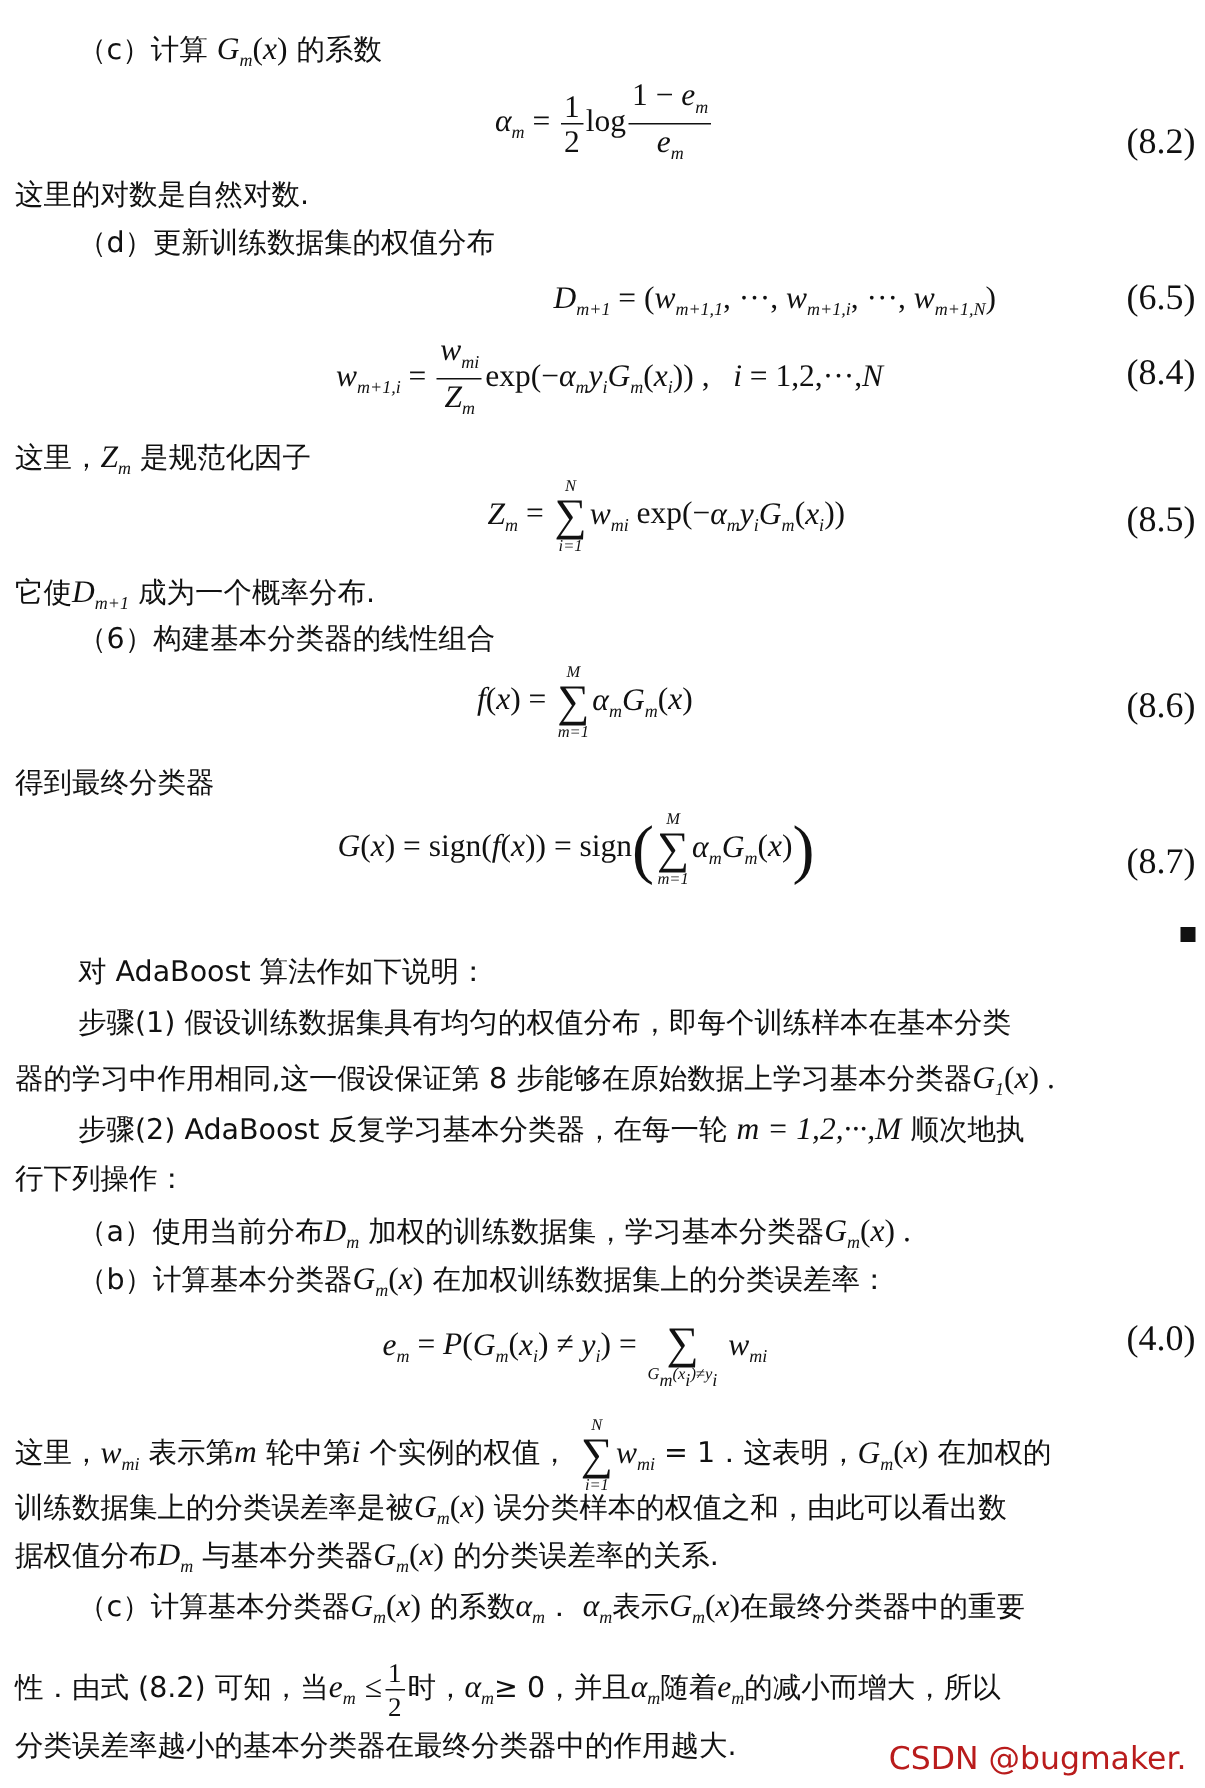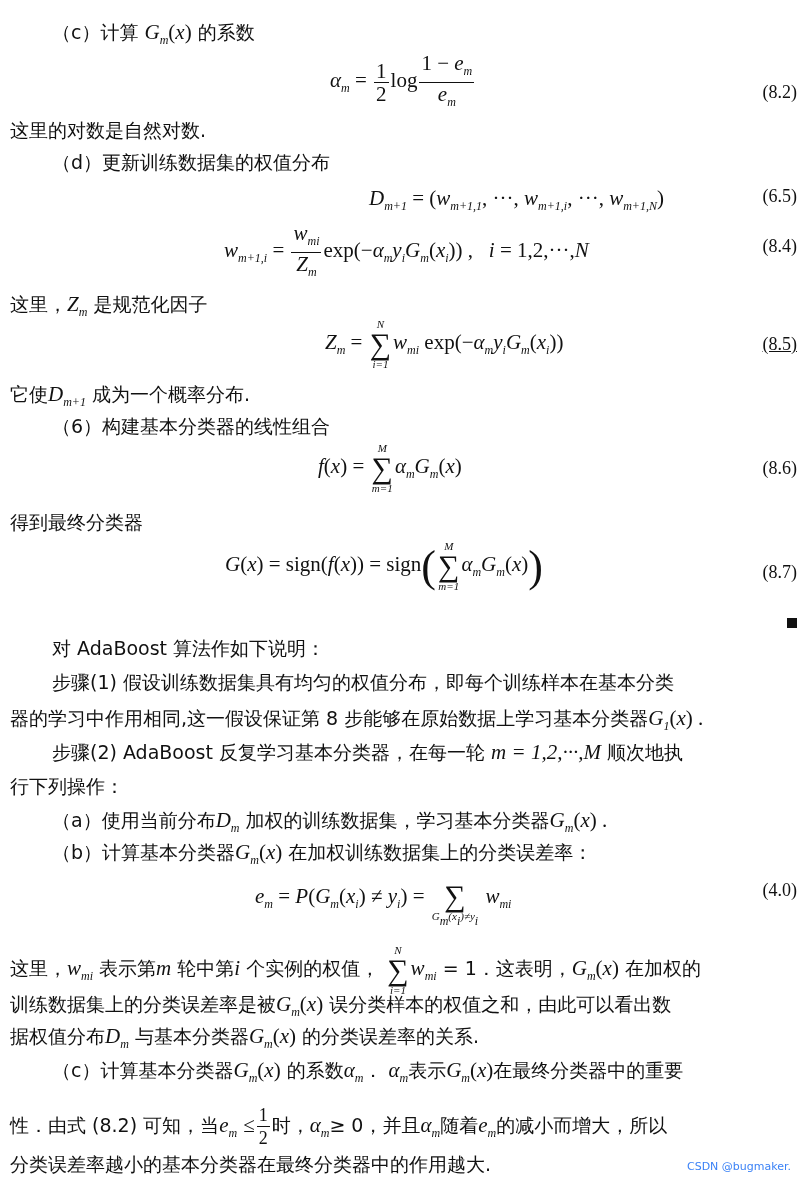--- a/index.html
+++ b/index.html
@@ -5,30 +5,30 @@
   html,body{margin:0;padding:0;background:#ffffff;}
   body{width:803px;height:1192px;position:relative;overflow:hidden;
        font-family:"DejaVu Serif","Liberation Serif",serif;color:#111;}
   .line{position:absolute;left:0;white-space:nowrap;font-size:19px;line-height:24px;}
   .cjk{font-family:"DejaVu Sans","Liberation Sans",sans-serif;text-align:center;}
   .m{font-family:"Liberation Serif","DejaVu Serif",serif;font-style:italic;font-size:21px;}
   .r{font-family:"Liberation Serif","DejaVu Serif",serif;font-style:normal;font-size:21px;}
   sub,sup{font-size:12px;font-style:italic;}
   sub{vertical-align:-5px;}
   .eq{position:absolute;white-space:nowrap;font-family:"Liberation Serif",serif;font-size:21px;}
-  .eqno{position:absolute;right:6px;font-family:"Liberation Serif",serif;font-size:18px;}
+  .eqno{position:absolute;right:6px;font-family:"Liberation Serif",serif;font-size:24px;}
   .frac{display:inline-block;vertical-align:middle;text-align:center;margin:0 2px;}
   .frac .num{display:block;border-bottom:1px solid #111;padding:0 2px;line-height:22px;}
   .frac .den{display:block;line-height:22px;}
   .sum{display:inline-block;vertical-align:middle;text-align:center;margin:0 2px;}
   .sum .lim{display:block;font-size:11px;font-style:italic;line-height:12px;}
   .sum .sig{display:block;font-size:30px;line-height:28px;font-style:normal;}
   .big{font-size:44px;vertical-align:middle;font-style:normal;}
   .qed{position:absolute;right:6px;top:618px;width:10px;height:10px;background:#111;}
-  .watermark{position:absolute;right:12px;top:1160px;font-family:"DejaVu Sans",sans-serif;font-size:11px;color:#3b82f6;}
+  .watermark{position:absolute;right:12px;top:1160px;font-family:"DejaVu Sans",sans-serif;font-size:21px;color:#b91c1c;}
 </style>
 </head>
 <body>
 
 <div class="line" style="top:20px;left:52px;">
   <span class="cjk">（c）计算</span>
   <span class="m">G<sub>m</sub></span><span class="r">(</span><span class="m">x</span><span class="r">)</span>
   <span class="cjk">的系数</span>
 </div>
 
@@ -57,21 +57,21 @@
 <div class="eqno" style="top:236px;">(8.4)</div>
 
 <div class="line" style="top:292px;left:10px;">
   <span class="cjk">这里，</span><span class="m">Z<sub>m</sub></span>
   <span class="cjk">是规范化因子</span>
 </div>
 
 <div class="eq" style="top:318px;left:325px;">
   <i>Z<sub>m</sub></i> = <span class="sum"><span class="lim">N</span><span class="sig">∑</span><span class="lim">i=1</span></span><i>w<sub>mi</sub></i> exp(−<i>α<sub>m</sub>y<sub>i</sub>G<sub>m</sub></i>(<i>x<sub>i</sub></i>))
 </div>
-<div class="eqno" style="top:334px;text-decoration:underline;">(8.5)</div>
+<div class="eqno" style="top:334px;">(8.5)</div>
 
 <div class="line" style="top:382px;left:10px;">
   <span class="cjk">它使</span><span class="m">D<sub>m+1</sub></span>
   <span class="cjk">成为一个概率分布.</span>
 </div>
 
 <div class="line" style="top:414px;left:52px;">
   <span class="cjk">（6）构建基本分类器的线性组合</span>
 </div>
 

